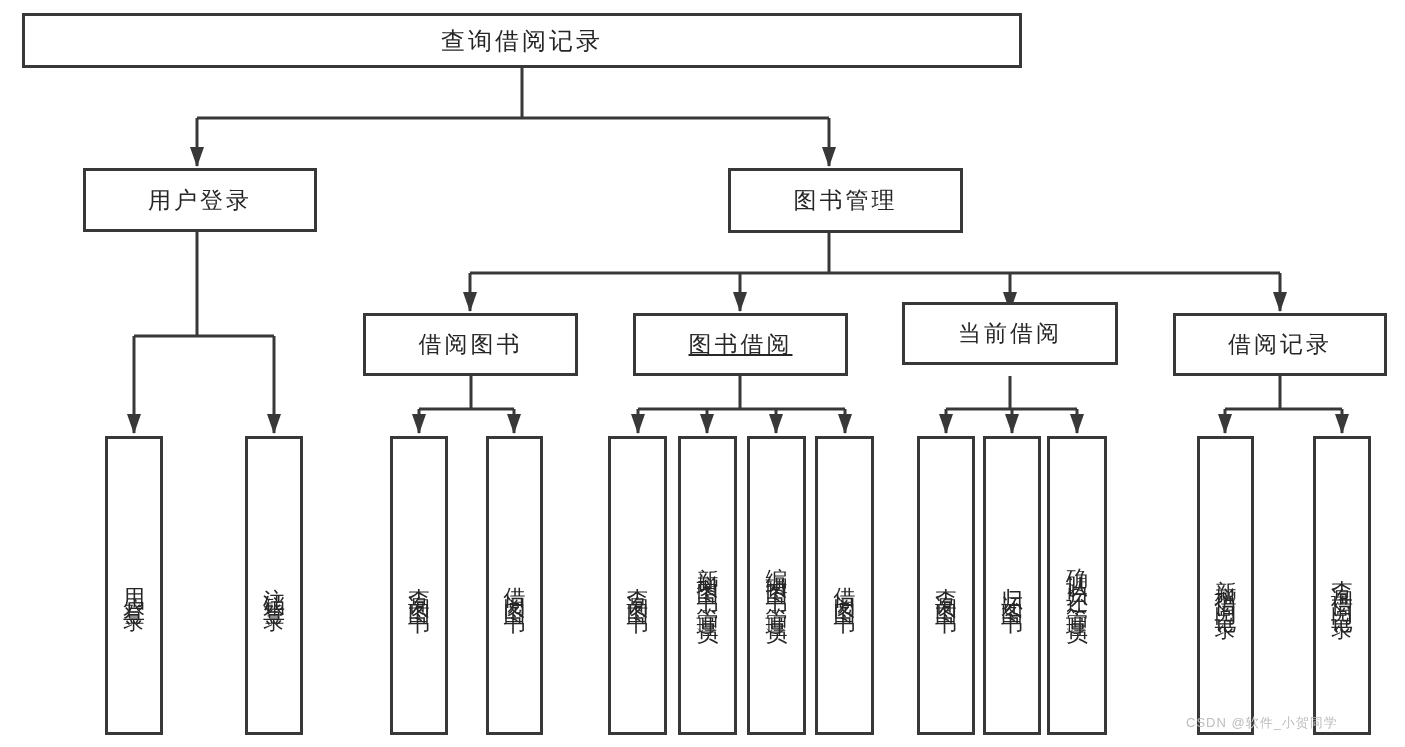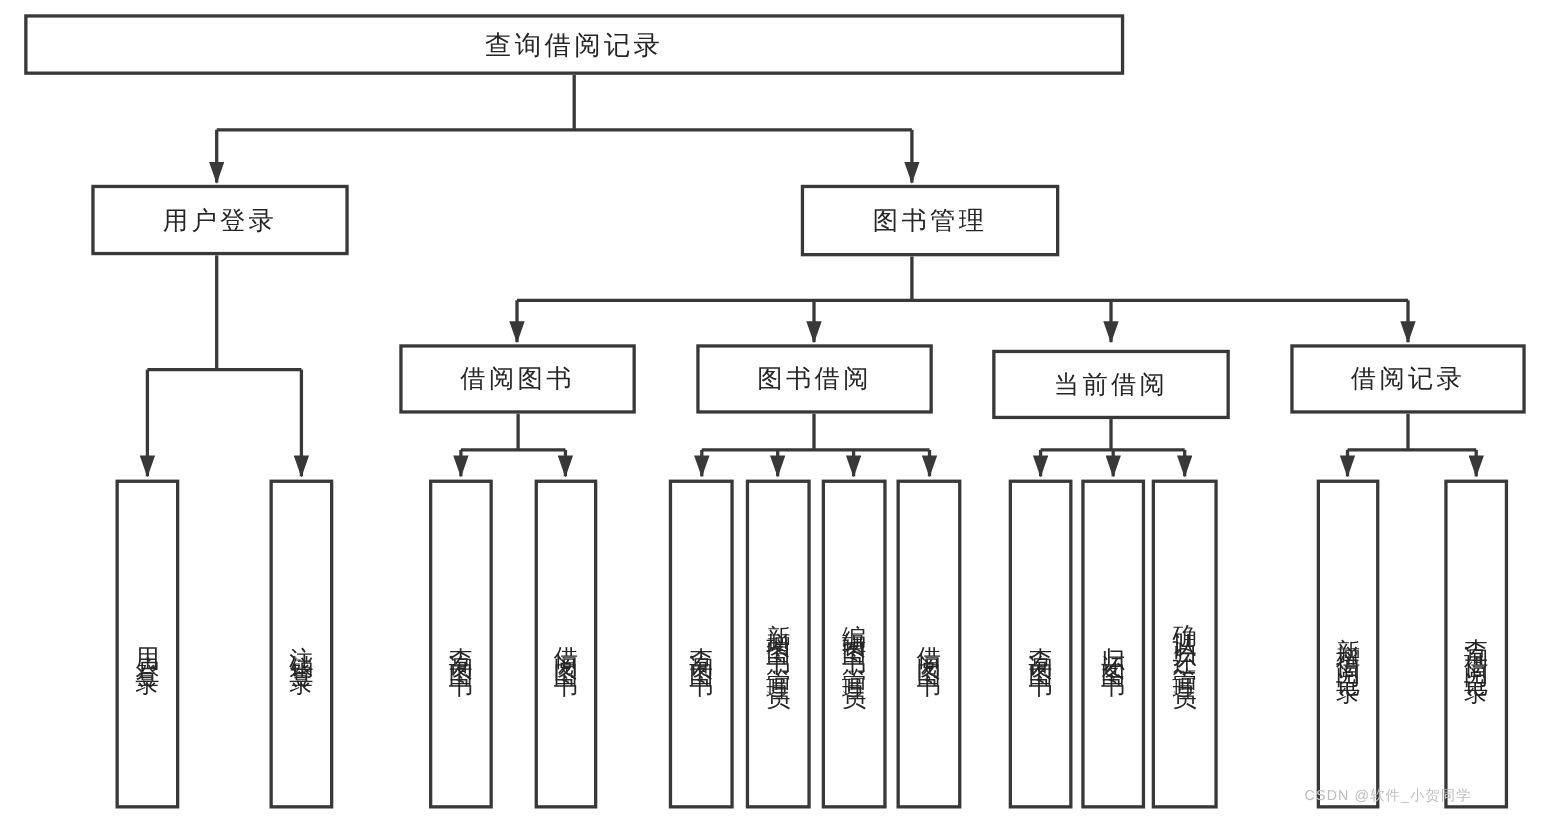--- a/index.html
+++ b/index.html
@@ -34,22 +34,22 @@
     writing-mode:vertical-lr;text-orientation:mixed;
     display:flex;align-items:center;justify-content:center;
     color:var(--text);font-size:22px;letter-spacing:8px;
     line-height:1;
   }
   
   .root {left:22px;  top:13px;  width:1000px;height:55px;}
   .l2a  {left:83px;  top:168px; width:234px; height:64px;}
   .l2b  {left:712px; top:168px; width:235px; height:65px;margin-left:16px;}
   .l3a  {left:363px; top:313px; width:215px; height:63px;}
-  .l3b  {left:633px; top:313px; width:215px; height:63px;}
-  .l3c  {left:902px; top:318px; width:216px; height:63px;text-align:center;}
+  .l3b  {left:633px; top:313px; width:215px; height:63px;text-decoration:underline;}
+  .l3c  {left:902px; top:302px; width:216px; height:63px;text-align:center;}
   .l3d  {left:1173px;top:313px; width:214px; height:63px;}
   
   .v1 {left:105px;}
   .v2 {left:245px;}
   .v3 {left:390px;}
   .v4 {left:486px;width:57px;}
   .v5 {left:608px;width:59px;}
   .v6 {left:678px;width:59px;}
   .v7 {left:747px;width:59px;}
   .v8 {left:815px;width:59px;}

